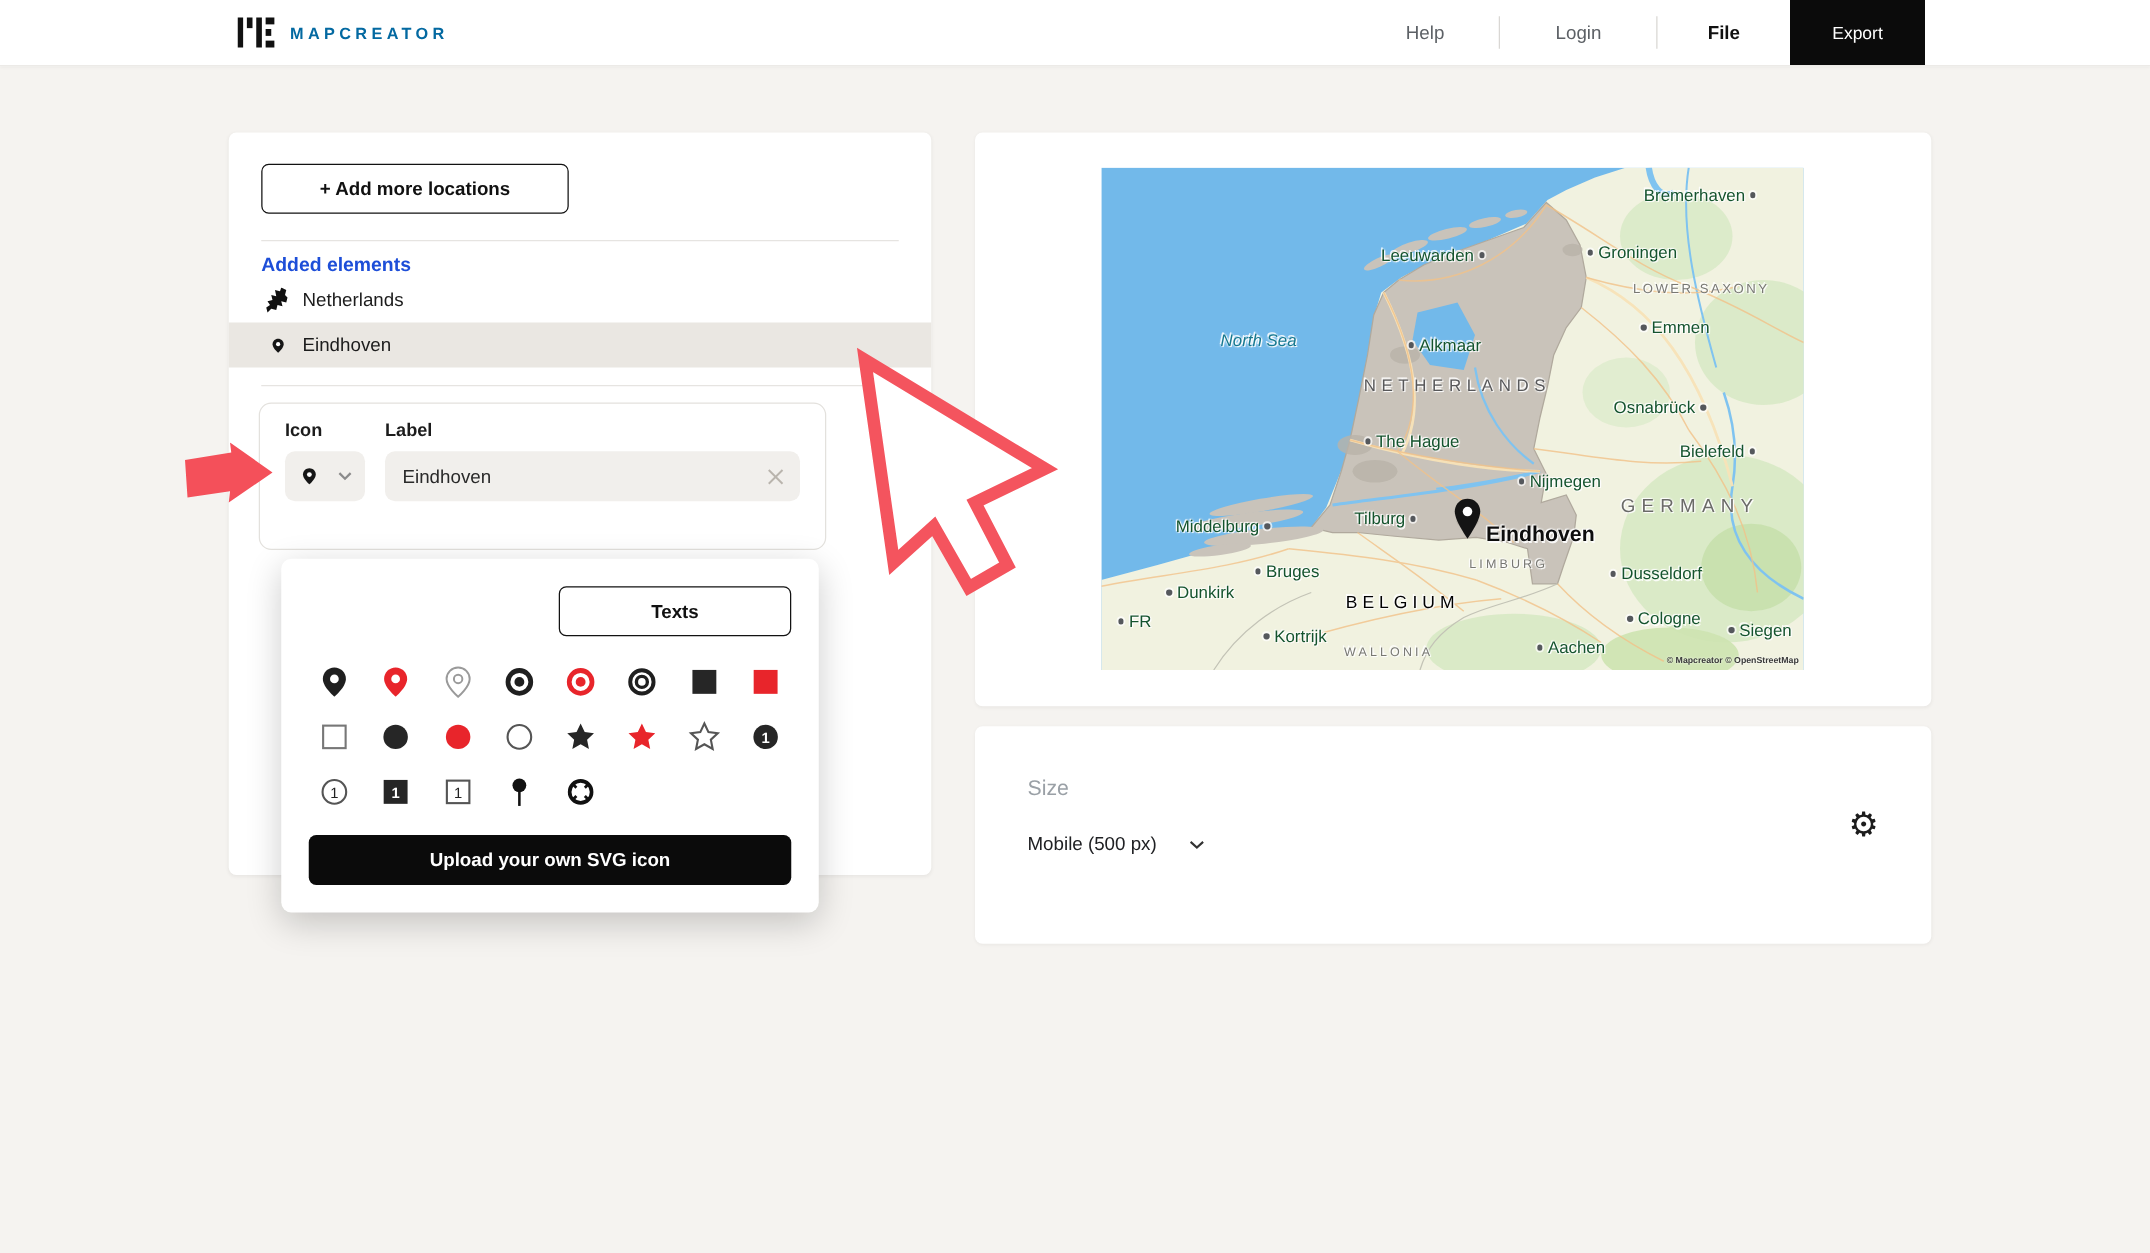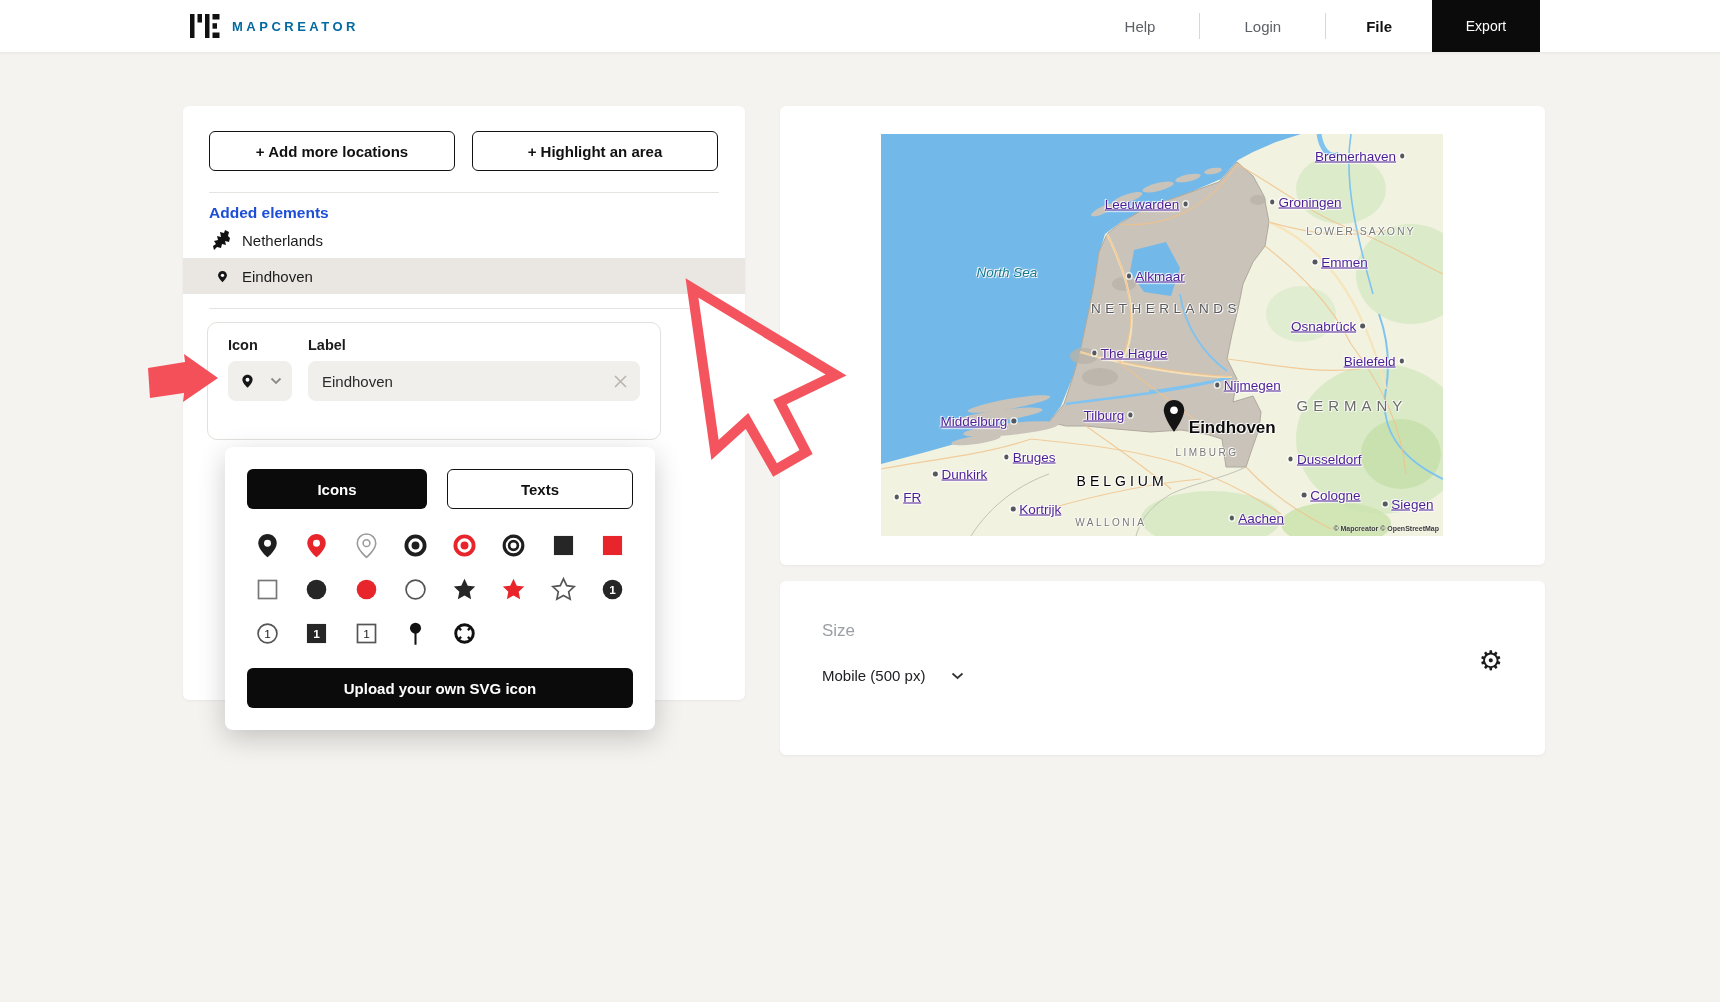--- a/index.html
+++ b/index.html
@@ -56,21 +56,21 @@
        color:#fff;border:none;border-radius:6px;font-family:inherit;font-size:15px;font-weight:bold;cursor:pointer;}
   
   .map-box{position:absolute;left:101px;top:28px;width:562px;height:402px;overflow:hidden;cursor:grab;}
   .map-box svg.geo{position:absolute;left:0;top:0;}
   .label-layer{position:absolute;left:0;top:0;width:100%;height:100%;}
   .ml{position:absolute;transform:translate(-50%,-50%);white-space:nowrap;display:flex;
       align-items:center;gap:4px;
       text-shadow:0 0 2px #fff,0 0 2px #fff,1px 1px 0 rgba(255,255,255,.85),-1px -1px 0 rgba(255,255,255,.85);}
   .ml .mdot{width:4.5px;height:4.5px;border-radius:50%;background:#55585c;
       box-shadow:0 0 0 1.5px rgba(255,255,255,.7);}
-  .ml.city{font-size:13.5px;color:#4c1d95;text-decoration:underline;}
+  .ml.city{font-size:13.5px;color:#14532d;}
   .ml.region{font-size:11px;color:#787873;letter-spacing:2.5px;}
   .ml.sea{font-size:13.5px;font-style:italic;color:#16788f;}
   .ml.marker{font-size:17px;font-weight:bold;color:#0d0d0d;}
   .map-pin{position:absolute;transform:translate(-50%,-100%);}
   .attribution{position:absolute;right:4px;bottom:4px;font-size:7px;font-weight:bold;color:#3a3a3a;
       text-shadow:0 0 2px #fff;}
   
   .size-title{position:absolute;left:42px;top:40px;font-size:17px;color:#9aa0a6;}
   .size-value{position:absolute;left:42px;top:86px;display:flex;align-items:center;gap:26px;
       font-size:15px;color:#202124;cursor:pointer;}
@@ -99,21 +99,20 @@
     <div class="vdiv"></div>
     <span class="nav-item">Login</span>
     <div class="vdiv"></div>
     <span class="nav-item dark">File</span>
     <button class="export-btn">Export</button>
   </div>
 </div>
 
 <div class="card left-card">
   <button class="obtn" style="left:26px;top:25px;width:246px;">+ Add more locations</button>
-  <button class="obtn" style="left:289px;top:25px;width:246px;">+ Highlight an area</button>
   <div class="hrline" style="top:86px;"></div>
   <div class="sec-title" style="top:98px;">Added elements</div>
 
   <div class="el-row" style="top:116px;">
     <span class="ic">
       <svg width="20" height="21" viewBox="0 0 20 21">
         <polygon fill="#111" points="13,0 17,2 16,6 18,8 17,12 13,11 14,15 10,14 9,18 5,17 2,20 1,16 4,14 2,11 6,10 5,6 9,7 8,2 12,3"></polygon>
       </svg>
     </span>
     <span class="lbl">Netherlands</span>
@@ -149,21 +148,20 @@
       <span class="val">Eindhoven</span>
       <svg width="15" height="15" viewBox="0 0 15 15">
         <line x1="2" y1="2" x2="13" y2="13" stroke="#b9b4ad" stroke-width="1.6"></line>
         <line x1="13" y1="2" x2="2" y2="13" stroke="#b9b4ad" stroke-width="1.6"></line>
       </svg>
     </div>
   </div>
 </div>
 
 <div class="popup">
-  <div class="tab tab-icons">Icons</div>
   <div class="tab tab-texts">Texts</div>
   <div class="icon-grid">
       <div class="cell">
         <svg viewBox="0 0 24 24" width="27" height="27">
           <path d="M12 1.8 C7.4 1.8 3.8 5.4 3.8 9.9 C3.8 15.6 12 22.5 12 22.5 C12 22.5 20.2 15.6 20.2 9.9 C20.2 5.4 16.6 1.8 12 1.8 Z" fill="#1f1f1f"></path>
           <circle cx="12" cy="9.9" r="3.1" fill="#fff"></circle>
         </svg>
       </div>
       <div class="cell">
         <svg viewBox="0 0 24 24" width="27" height="27">

